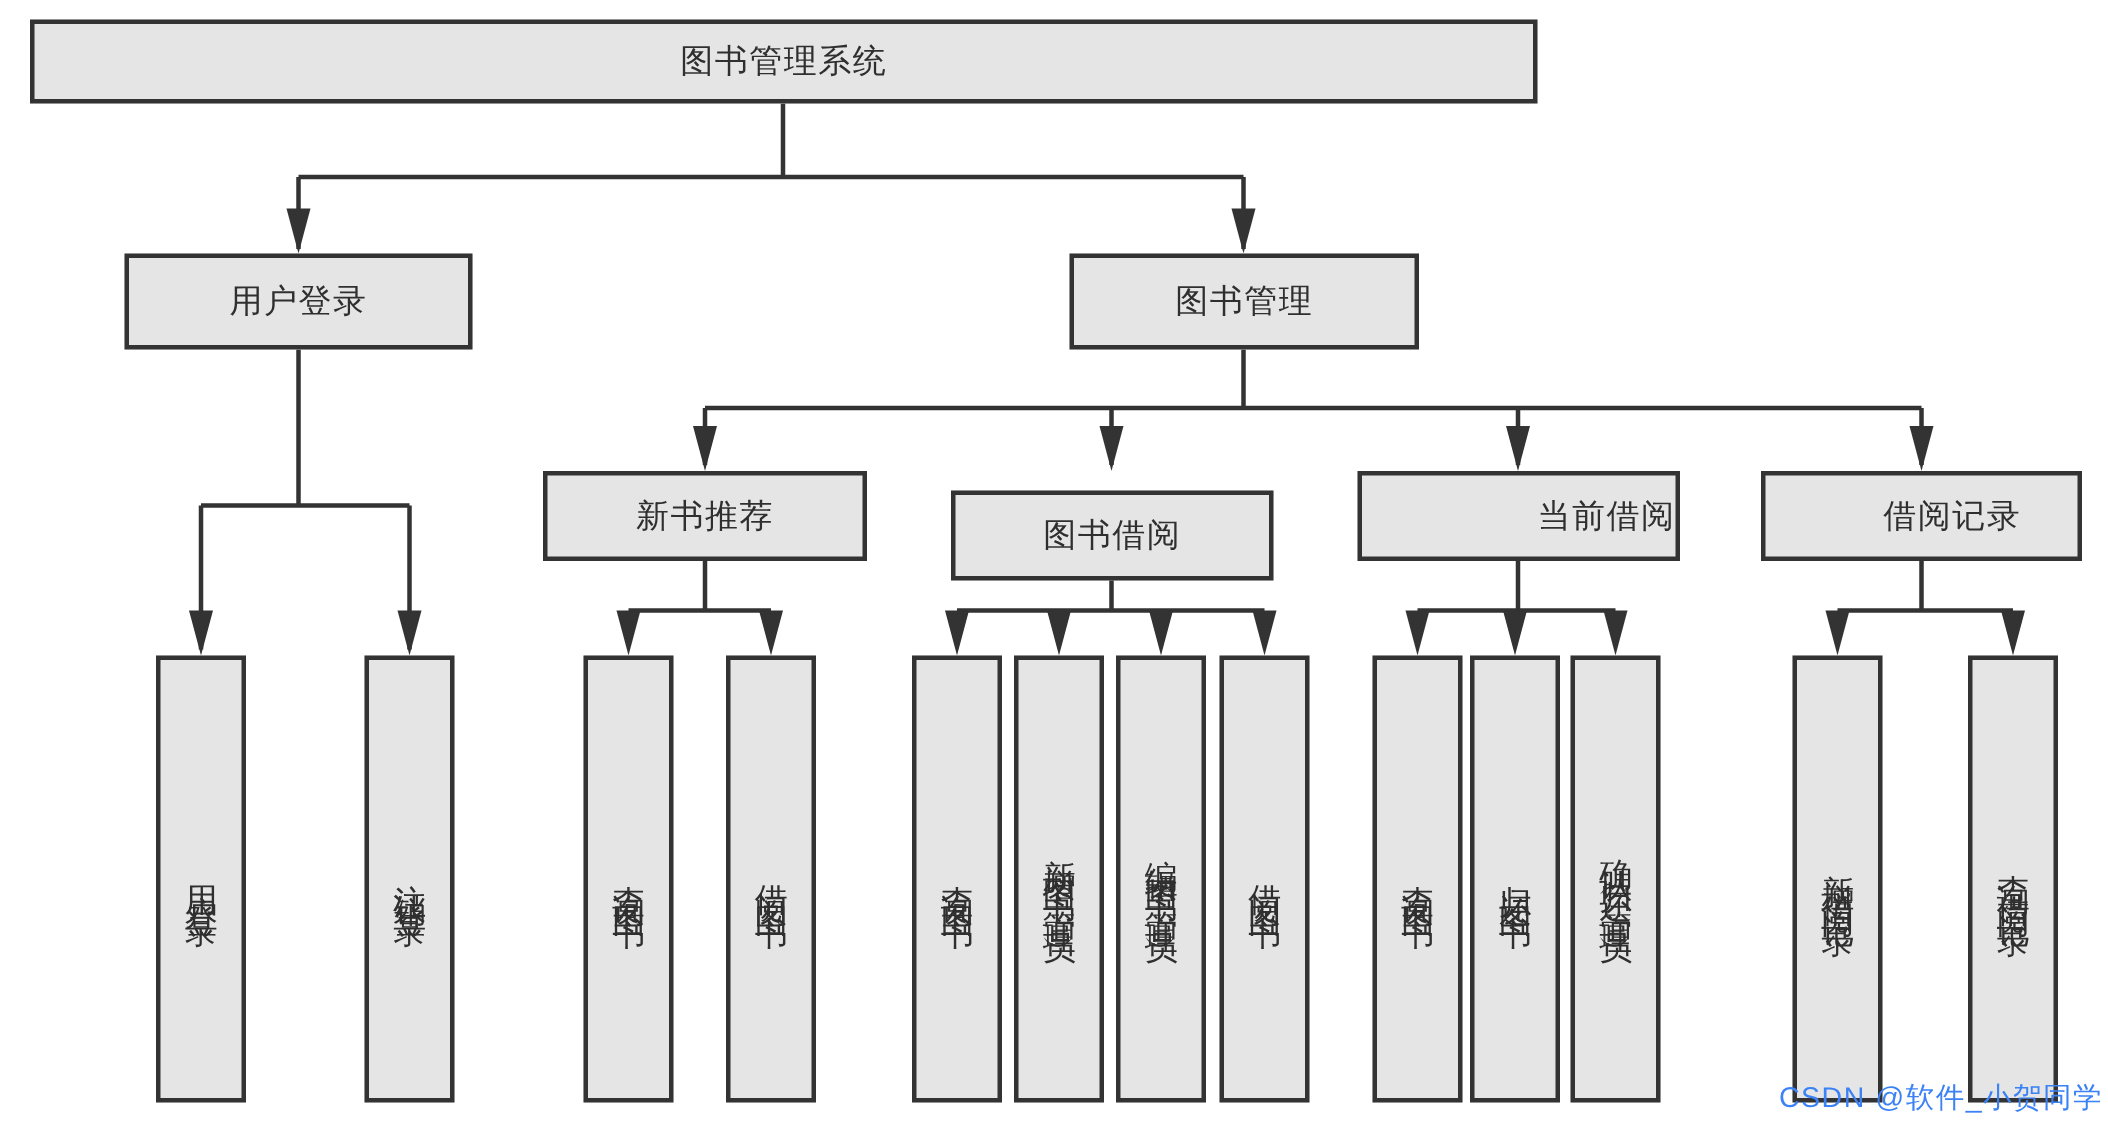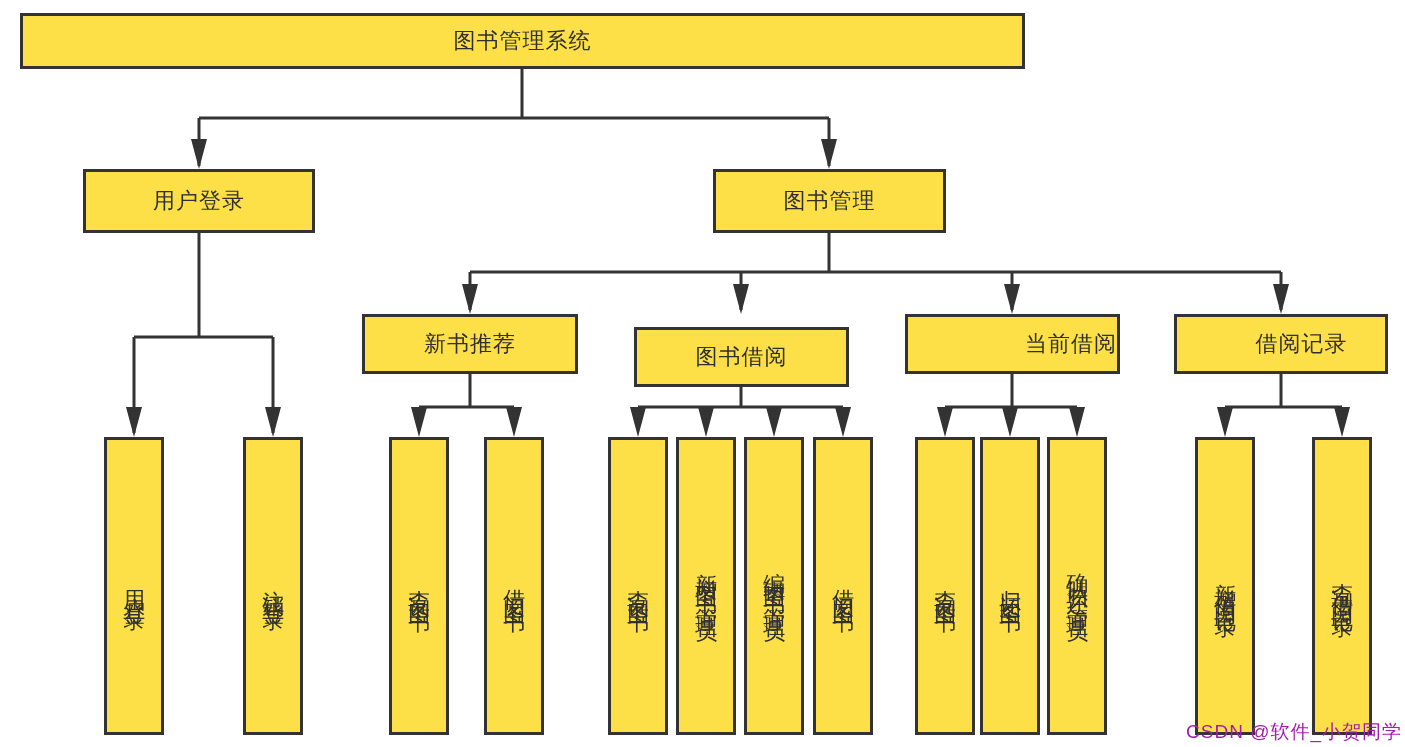--- a/index.html
+++ b/index.html
@@ -4,36 +4,36 @@
 <style>
   html,body{margin:0;padding:0;}
   body{
     width:1405px;height:747px;position:relative;background:#ffffff;
     font-family:"Liberation Sans","DejaVu Sans",sans-serif;overflow:hidden;
   }
   .stage{position:absolute;inset:0;width:1405px;height:747px;}
   svg.wires{position:absolute;left:0;top:0;z-index:1;}
   .node{
     position:absolute;z-index:2;box-sizing:border-box;
-    background:#fde047;border:3px solid #333333;
+    background:#e5e5e5;border:3px solid #333333;
     display:flex;align-items:center;justify-content:center;
     color:#2f2f2f;font-size:22px;letter-spacing:1px;
     text-align:center;line-height:1.2;
   }
   .node.vert{
     letter-spacing:7px;
   }
   .node.vert .vtext{
     writing-mode:vertical-rl;
     text-orientation:mixed;
     white-space:nowrap;
   }
   .watermark{
     position:absolute;z-index:3;right:3px;top:719px;
-    font-size:19px;color:#a21caf;letter-spacing:1px;
+    font-size:19px;color:#3b82f6;letter-spacing:1px;
   }
 </style>
 </head>
 <body>
 
 <div class="stage">
 
   <svg class="wires" width="1405" height="747" viewBox="0 0 1405 747">
     <g stroke="#333333" stroke-width="3" fill="none">
 

